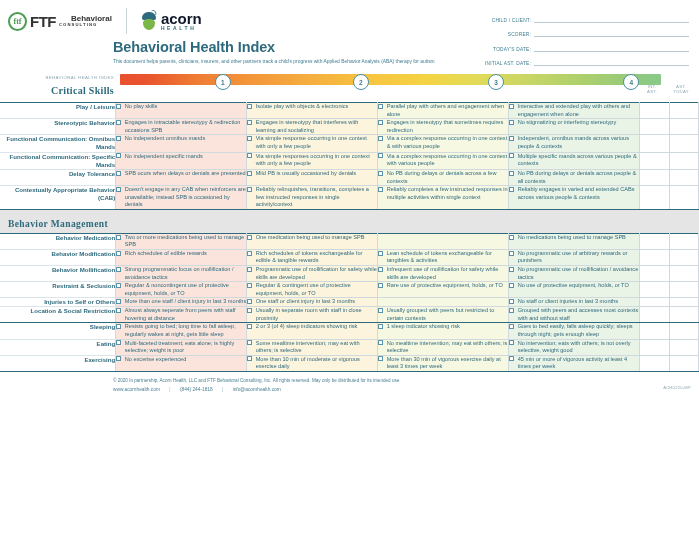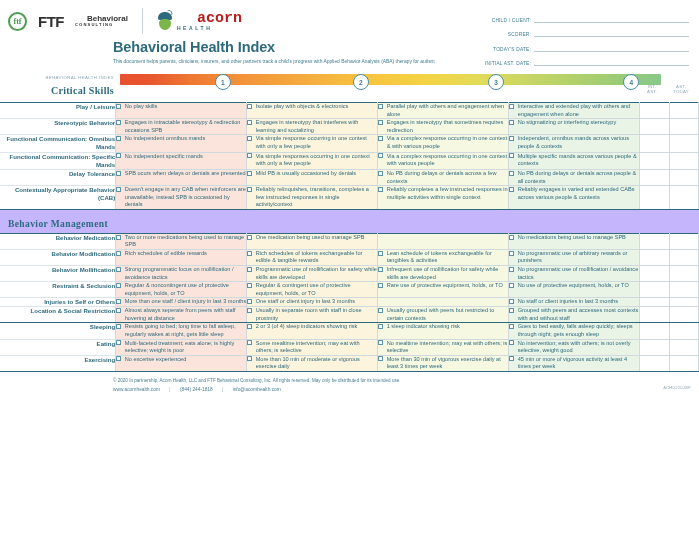--- a/index.html
+++ b/index.html
@@ -20,21 +20,21 @@
   
   .header {
     position: relative;
     height: 70px;
     padding: 6px 8px 0 8px;
   }
   .logos {
     position: absolute; left: 8px; top: 8px;
     display: flex; align-items: center; gap: 10px;
   }
-  .ftf-logo { display: flex; align-items: center; gap: 11px; }
+  .ftf-logo { display: flex; align-items: center; gap: 3px; }
   .ftf-mark {
     width: 19px; height: 19px; border-radius: 50%;
     border: 2px solid #4a9d52;
     display: flex; align-items: center; justify-content: center;
     font-size: 8px; font-weight: bold; color: #4a9d52;
     font-family: "Liberation Serif", serif;
   }
   .ftf-word { font-size: 15px; font-weight: bold; color: #333; letter-spacing: -0.5px; }
   .ftf-sub { display: flex; flex-direction: column; line-height: 1; }
   .ftf-sub-1 { font-size: 8px; font-weight: bold; color: #333; padding-left: 12px; }
@@ -49,21 +49,21 @@
   .acorn-stem {
     position: absolute; top: -2px; left: 10px; width: 6px; height: 5px;
     border-top: 1.6px solid #2e6a7d; border-right: 1.6px solid #2e6a7d;
     border-radius: 0 6px 0 0; transform: rotate(12deg);
   }
   .acorn-body {
     position: absolute; top: 7px; left: 2px; width: 12px; height: 11px;
     background: #7ab648; border-radius: 50% 50% 55% 55% / 35% 35% 70% 70%;
   }
   .acorn-text { display: flex; flex-direction: column; line-height: 1; }
-  .acorn-word { font-size: 15px; font-weight: bold; color: #b91c1c; font-family: Liberation Mono, monospace; margin-left: 20px; }
+  .acorn-word { font-size: 15px; font-weight: bold; color: #0f172a; font-family: Liberation Sans, sans-serif; }
   .acorn-sub { font-size: 5px; font-weight: bold; color: #2e6a7d; letter-spacing: 2.6px; }
 
   .title-block { position: absolute; left: 113px; top: 40px; width: 360px; }
   .doc-title {
     font-size: 14.5px; font-weight: bold; color: #2e6a7d;
     letter-spacing: -0.1px; line-height: 1;
   }
   .doc-sub { font-size: 4.9px; color: #3f7d90; margin-top: 4px; line-height: 1.2; }
 
   .meta-block { position: absolute; right: 10px; top: 8px; width: 212px; }
@@ -135,21 +135,21 @@
   .chk {
     flex: 0 0 auto; width: 5px; height: 5px;
     border: 0.7px solid #5a93a8; background: #fff; margin-top: 0.8px;
     border-radius: 0.5px;
   }
   .cell .txt { flex: 1 1 auto; }
 
   
   .section-band td {
     border: none;
-    background: #c4b5fd;
+    background: #e5e5e5;
     padding: 3px 0 2px 8px;
     border-top: 1.6px solid #2e6a7d;
   }
   .section-band .section-title {
     font-size: 9.5px; font-weight: bold; color: #2e6a7d;
     font-family: "Liberation Serif", serif; letter-spacing: 0.4px;
   }
   .heavy-top td { border-top: 1.6px solid #2e6a7d; }
   .heavy-bottom td { border-bottom: 1.6px solid #2e6a7d; }
 

